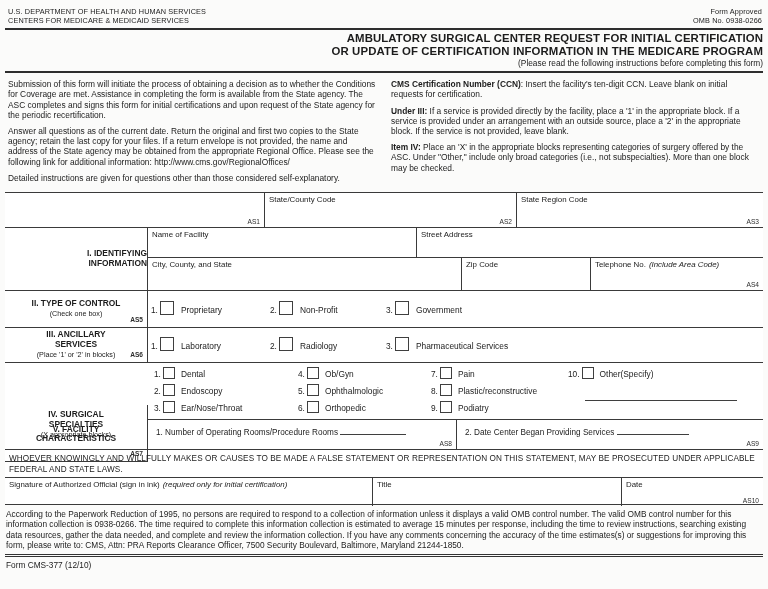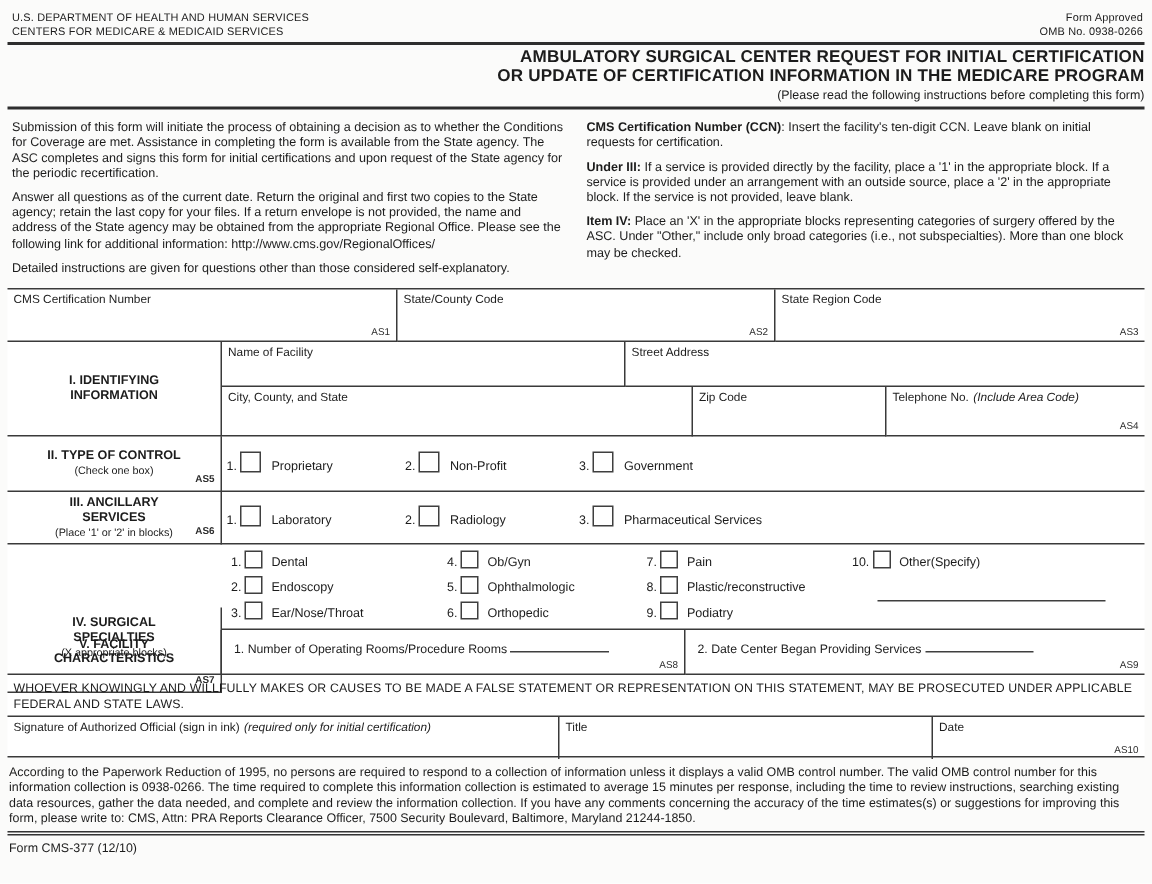--- a/index.html
+++ b/index.html
@@ -96,33 +96,32 @@
     <div class="col">
       <p><span class="lead">CMS Certification Number (CCN)</span><span>: Insert the facility's ten-digit CCN. Leave blank on initial requests for certification.</span></p>
       <p><span class="lead">Under III:</span><span> If a service is provided directly by the facility, place a '1' in the appropriate block. If a service is provided under an arrangement with an outside source, place a '2' in the appropriate block. If the service is not provided, leave blank.</span></p>
       <p><span class="lead">Item IV:</span><span> Place an 'X' in the appropriate blocks representing categories of surgery offered by the ASC. Under "Other," include only broad categories (i.e., not subspecialties). More than one block may be checked.</span></p>
     </div>
   </div>
 
   <div class="form-table">
 
     <div class="cell br bb" style="left:0;top:0;width:260px;height:35px;">
-      <span class="lbl">CMS Certification Number</span>
       <span class="code">AS1</span>
     </div>
     <div class="cell br bb" style="left:260px;top:0;width:252px;height:35px;">
       <span class="lbl">State/County Code</span>
       <span class="code">AS2</span>
     </div>
     <div class="cell bb" style="left:512px;top:0;width:246px;height:35px;">
       <span class="lbl">State Region Code</span>
       <span class="code">AS3</span>
     </div>
 
-    <div class="cell br bb seclabel" style="left:0;top:35px;width:143px;height:63px;">
+    <div class="cell br bb seclabel" style="left:0;top:35px;width:143px;height:63px;align-items:flex-end;">
       <div>I. IDENTIFYING</div>
       <div>INFORMATION</div>
     </div>
     <div class="cell br bb" style="left:143px;top:35px;width:269px;height:30px;">
       <span class="lbl">Name of Facility</span>
     </div>
     <div class="cell bb" style="left:412px;top:35px;width:346px;height:30px;">
       <span class="lbl">Street Address</span>
     </div>
     <div class="cell br bb" style="left:143px;top:65px;width:314px;height:33px;">

